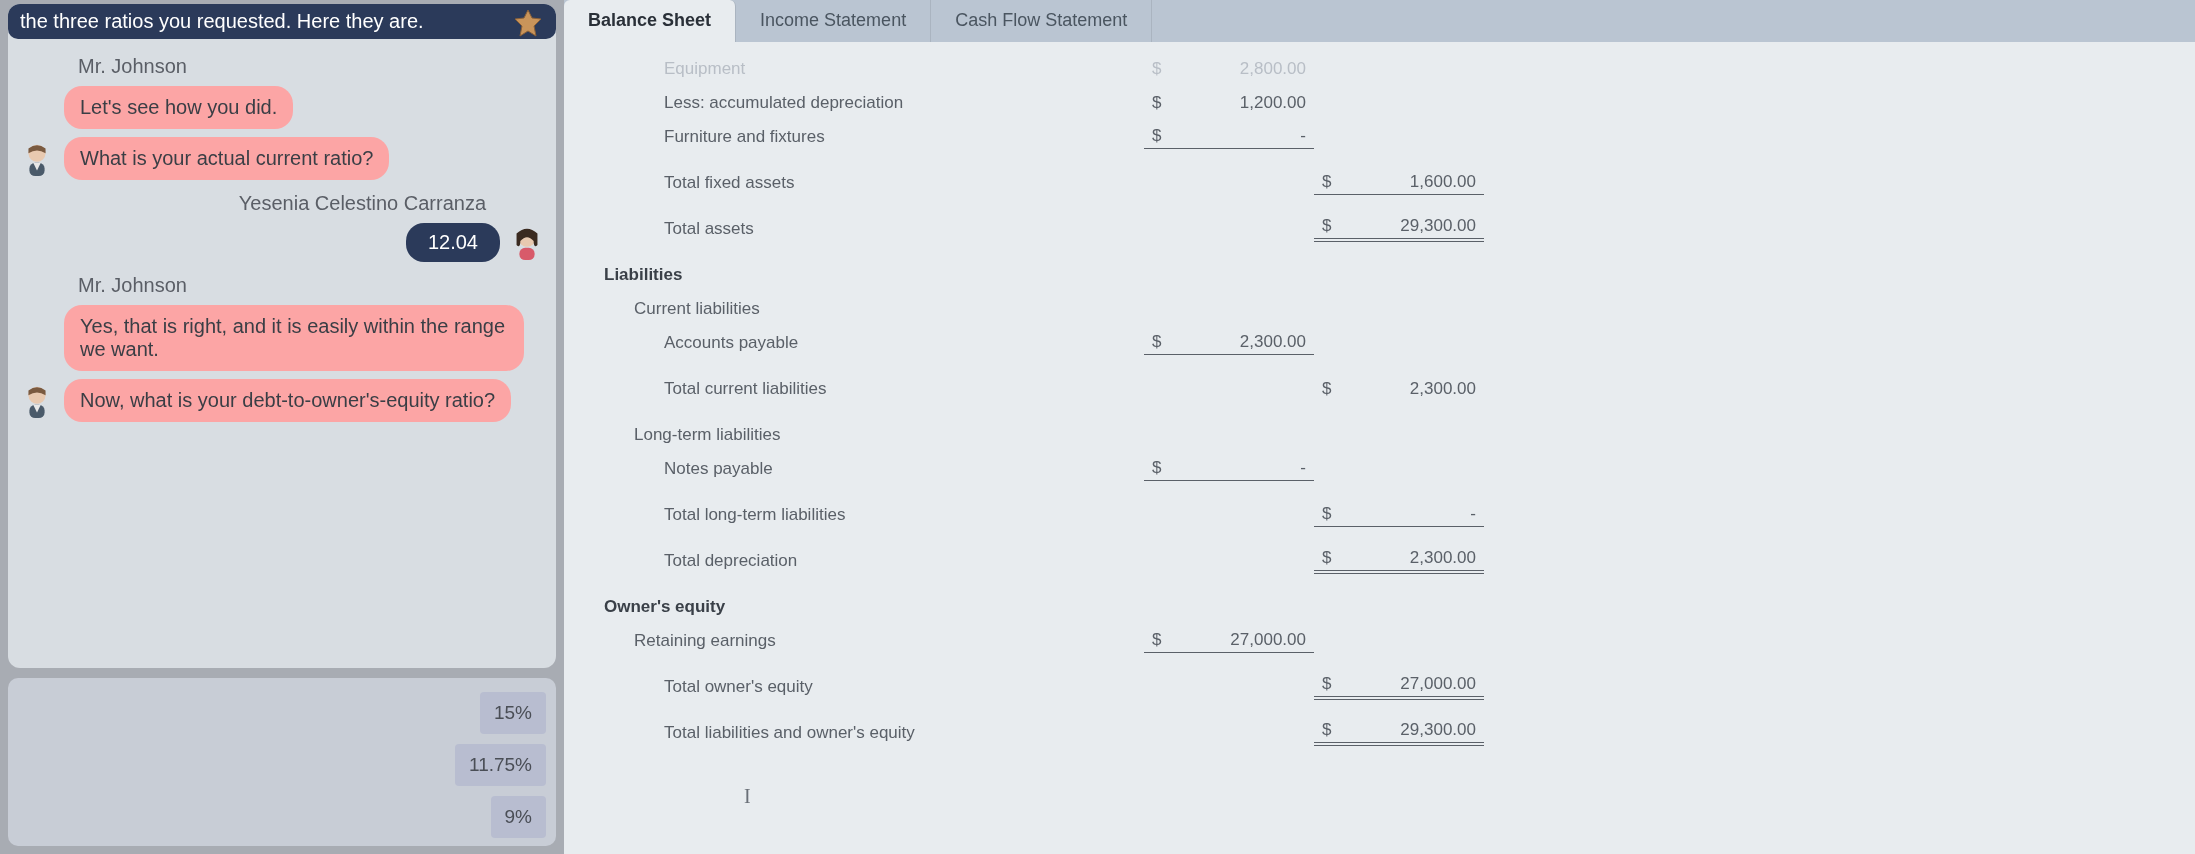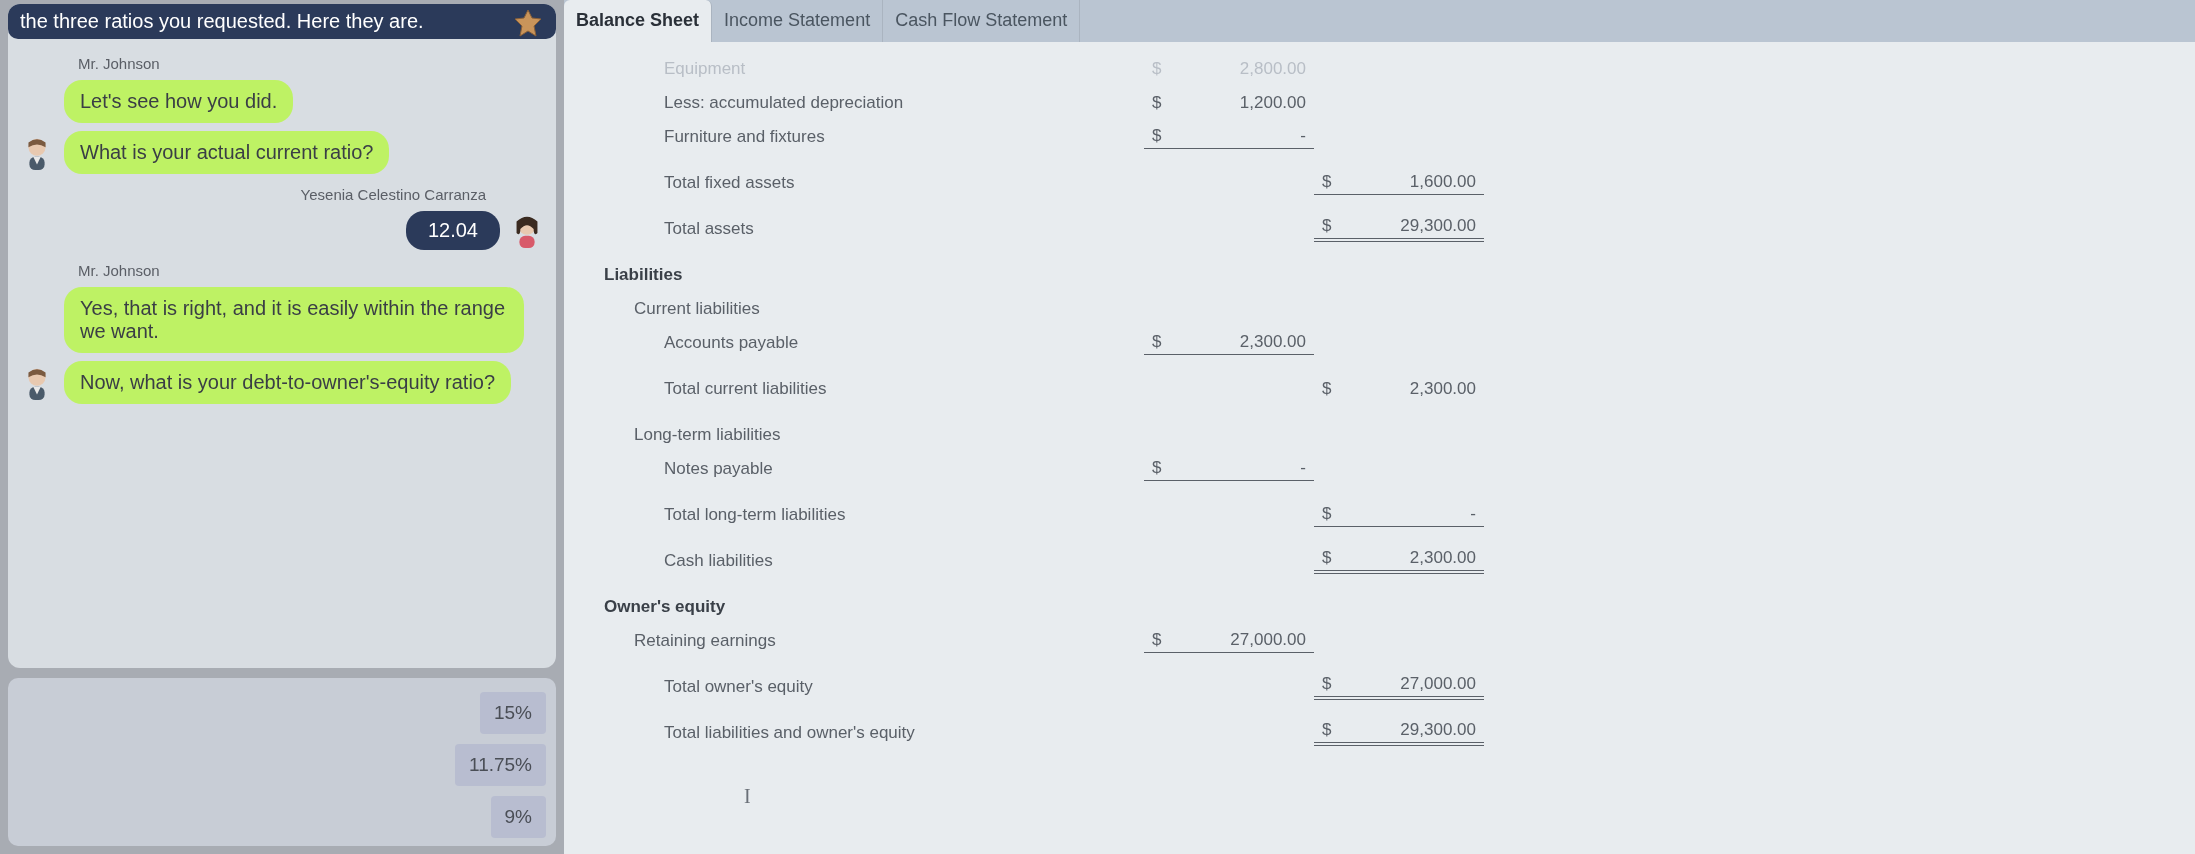--- a/index.html
+++ b/index.html
@@ -32,21 +32,21 @@
   }
   .msg-banner {
     background: #2b3a5a;
     color: #fff;
     font-size: 20px;
     padding: 6px 12px;
     border-radius: 0 0 10px 10px;
     margin: 0 -10px 4px -10px;
   }
   .speaker-name {
-    font-size: 15px;
+    font-size: 20px;
     color: #5a5e66;
     margin-left: 60px;
     margin-top: 4px;
   }
   .speaker-name.right {
     text-align: right;
     margin-right: 60px;
     margin-left: 0;
   }
   .msg-row {
@@ -55,21 +55,21 @@
     gap: 8px;
   }
   .msg-row.right { flex-direction: row-reverse; }
   .avatar {
     width: 38px;
     height: 38px;
     flex-shrink: 0;
   }
   .avatar svg { width: 100%; height: 100%; }
   .bubble {
-    background: #bef264;
+    background: #fca5a5;
     border-radius: 18px;
     padding: 10px 16px;
     font-size: 20px;
     color: #3a3e45;
     max-width: 460px;
   }
   .bubble.dark {
     background: #2b3a5a;
     color: #fff;
     padding: 8px 22px;
@@ -113,21 +113,21 @@
     height: 100%;
     display: flex;
     flex-direction: column;
   }
   .tabs {
     display: flex;
     background: #bac5d2;
     height: 42px;
   }
   .tab {
-    padding: 10px 12px;
+    padding: 10px 24px;
     font-size: 18px;
     color: #4a5560;
     cursor: pointer;
     border-right: 1px solid #aab4c0;
   }
   .tab.active {
     background: #e8ecef;
     font-weight: bold;
     color: #2a3038;
     border-radius: 6px 6px 0 0;
@@ -335,21 +335,21 @@
       <div class="sheet-row">
         <div class="label indent2">Total long-term liabilities</div>
         <div></div>
         <div class="amount underline">
           <span>$</span>
           <span>-</span>
         </div>
       </div>
       <div class="section-gap"></div>
       <div class="sheet-row">
-        <div class="label indent2">Cash liabilities</div>
+        <div class="label indent2">Total depreciation</div>
         <div></div>
         <div class="amount double">
           <span>$</span>
           <span>2,300.00</span>
         </div>
       </div>
       <div class="section-gap"></div>
       <div class="sheet-row">
         <div class="label indent0 bold">Owner's equity</div>
         <div></div>

